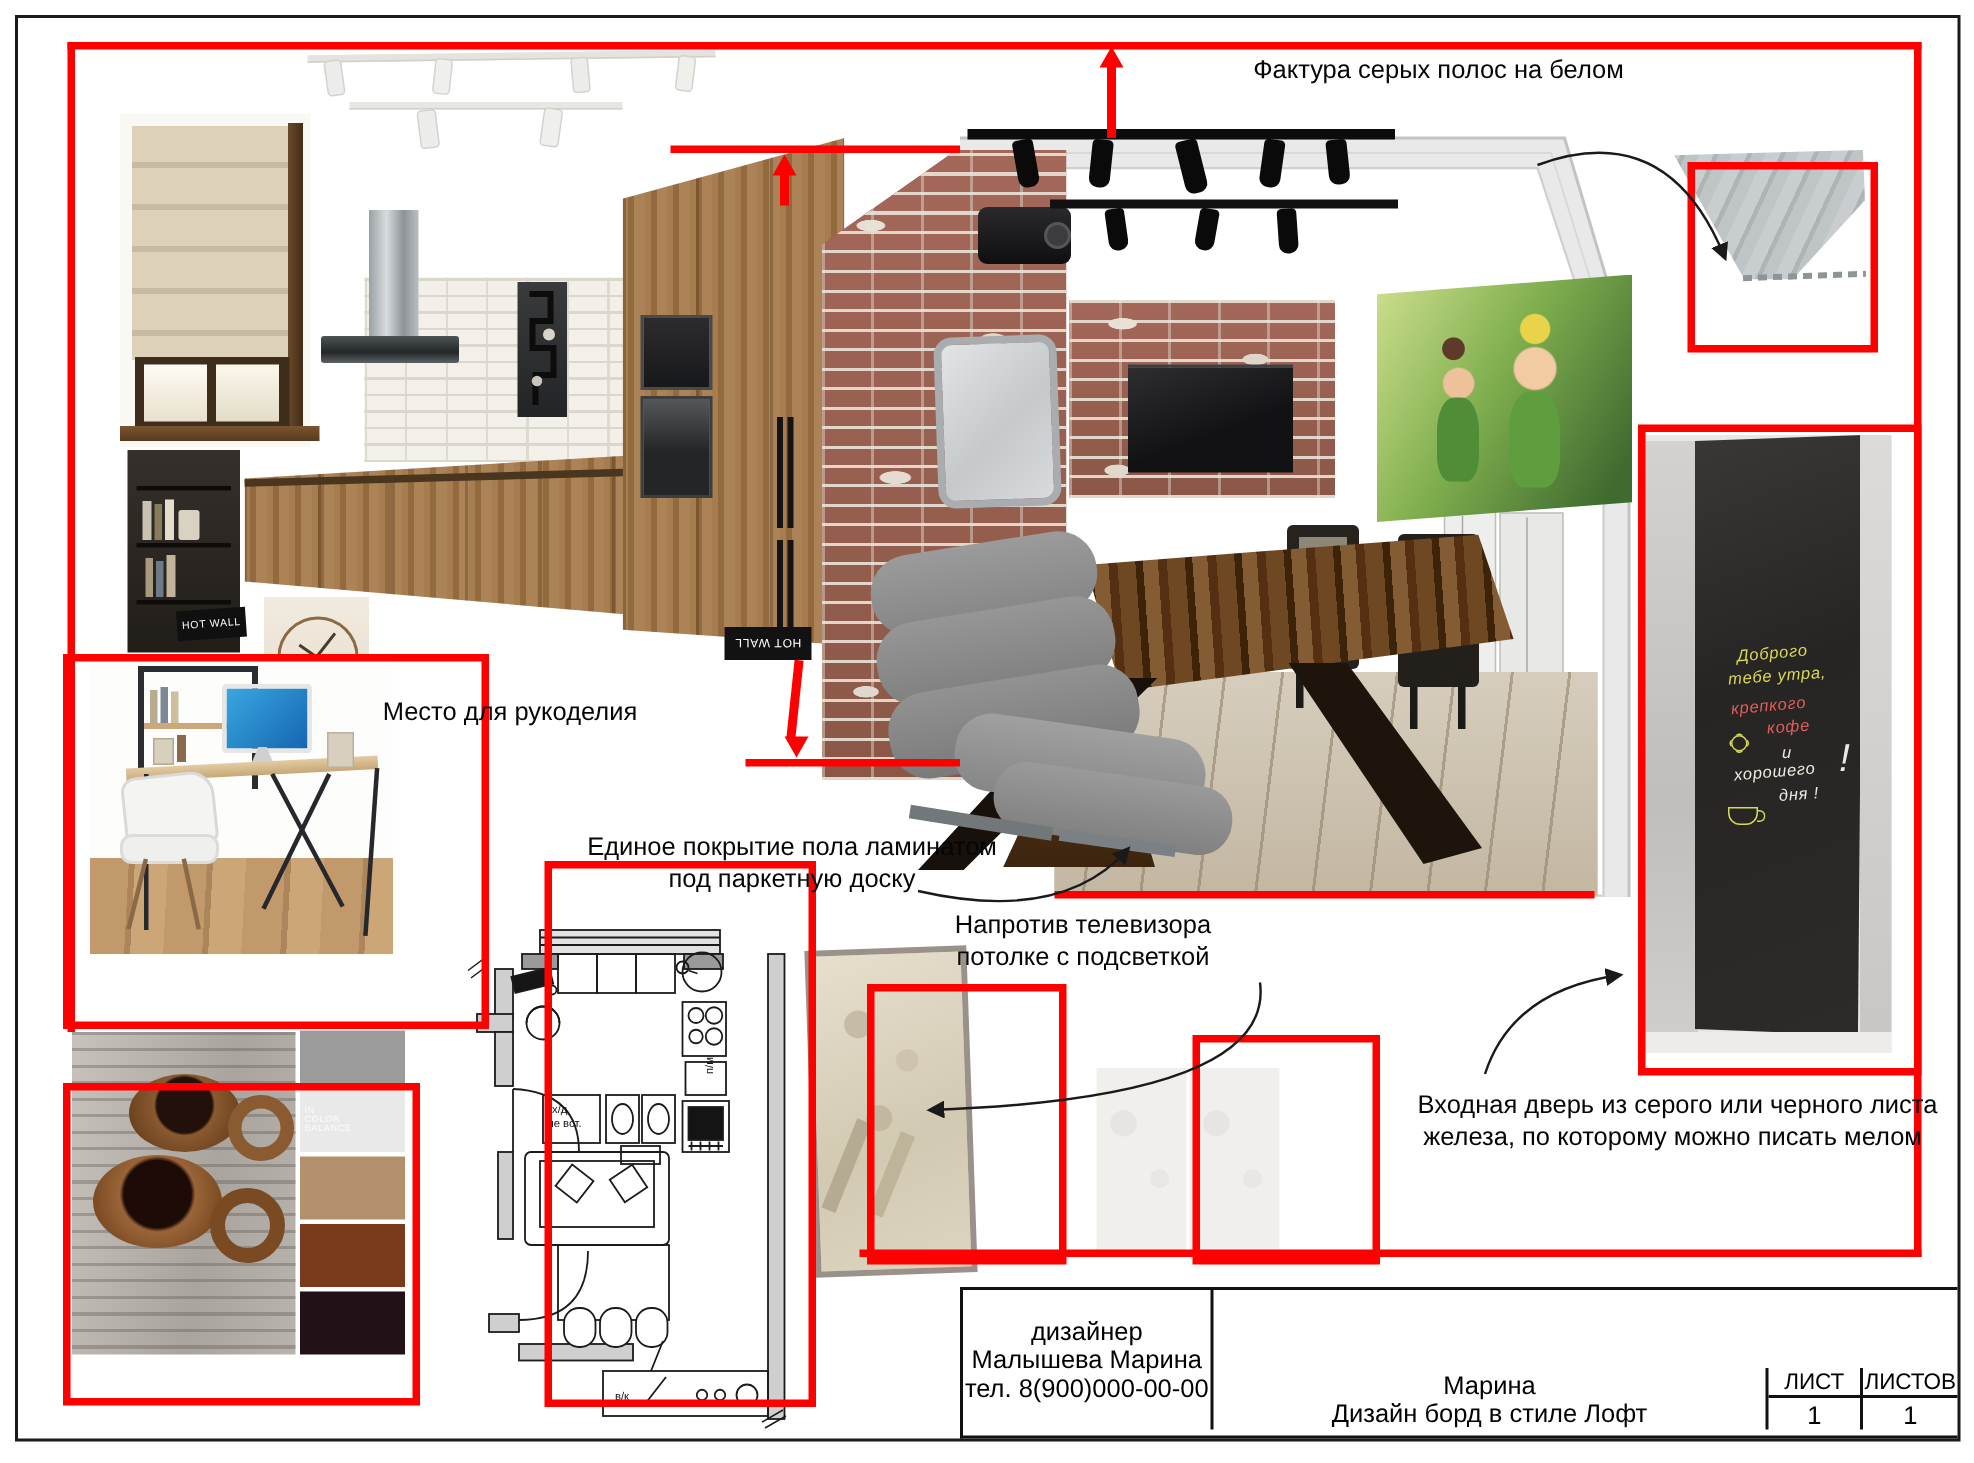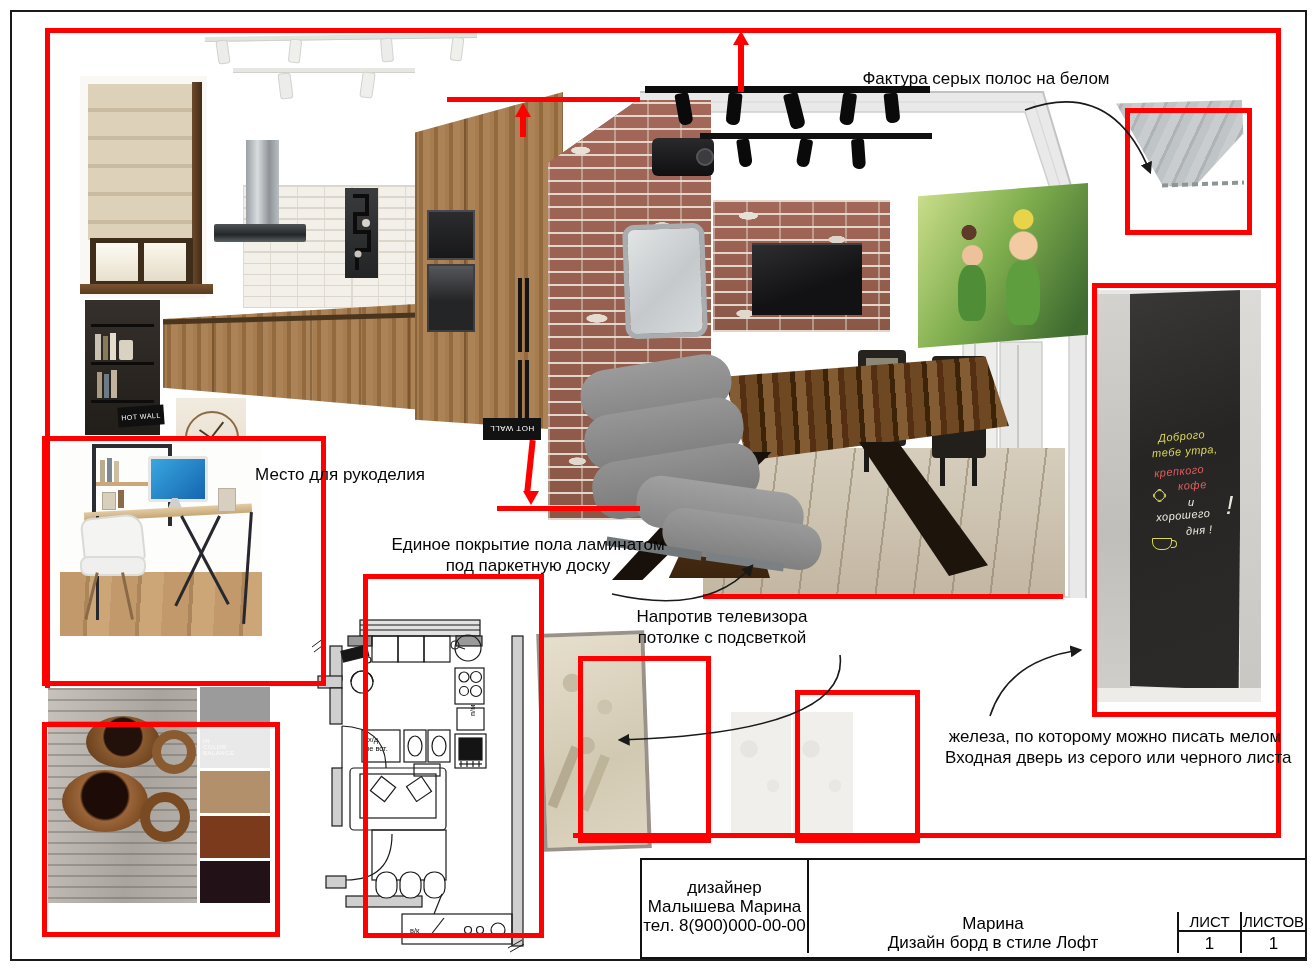--- a/index.html
+++ b/index.html
@@ -388,37 +388,37 @@
       </marker>
     </defs>
     <g fill="none" stroke="#1a1a1a" stroke-width="1.6">
       <path d="M1025 110 Q1112 78 1150 172" marker-end="url(#ah)"></path>
       <path d="M612 594 Q708 616 752 566" marker-end="url(#ah)"></path>
       <path d="M840 655 Q850 732 620 740" marker-end="url(#ah)"></path>
       <path d="M990 716 Q1008 660 1080 650" marker-end="url(#ah)"></path>
     </g>
   </svg>
 
-  <div class="abs lbl" style="left:836px;top:36px;width:300px;margin-top:32px;">
+  <div class="abs lbl" style="left:809px;top:36px;width:300px;">
     <div>Фактура серых полос на белом</div>
   </div>
   <div class="abs lbl" style="left:250px;top:464px;width:180px;">
     <div>Место для рукоделия</div>
   </div>
-  <div class="abs lbl" style="left:388px;top:534px;width:280px;">
+  <div class="abs lbl" style="left:388px;top:554px;width:280px;">
     <div>Единое покрытие пола ламинатом</div>
     <div>под паркетную доску</div>
   </div>
   <div class="abs lbl" style="left:632px;top:606px;width:180px;text-align:center;">
     <div>Напротив телевизора</div>
     <div>потолке с подсветкой</div>
   </div>
   <div class="abs lbl" style="left:945px;top:726px;width:340px;">
+    <div>Входная дверь из серого или черного листа</div>
     <div>железа, по которому можно писать мелом</div>
-    <div>Входная дверь из серого или черного листа</div>
   </div>
 
   <div class="abs" style="left:640px;top:858px;width:663px;height:97px;border:2px solid #111;border-right:none;">
     <div class="abs" style="left:0;top:0;width:165px;height:93px;border-right:2px solid #111;display:flex;flex-direction:column;align-items:center;justify-content:center;">
       <div class="tbtxt">дизайнер</div>
       <div class="tbtxt">Малышева Марина</div>
       <div class="tbtxt">тел. 8(900)000-00-00</div>
     </div>
     <div class="abs" style="left:167px;top:52px;width:368px;height:41px;border-right:2px solid #111;display:flex;flex-direction:column;align-items:center;justify-content:center;">
       <div class="tbtxt">Марина</div>

